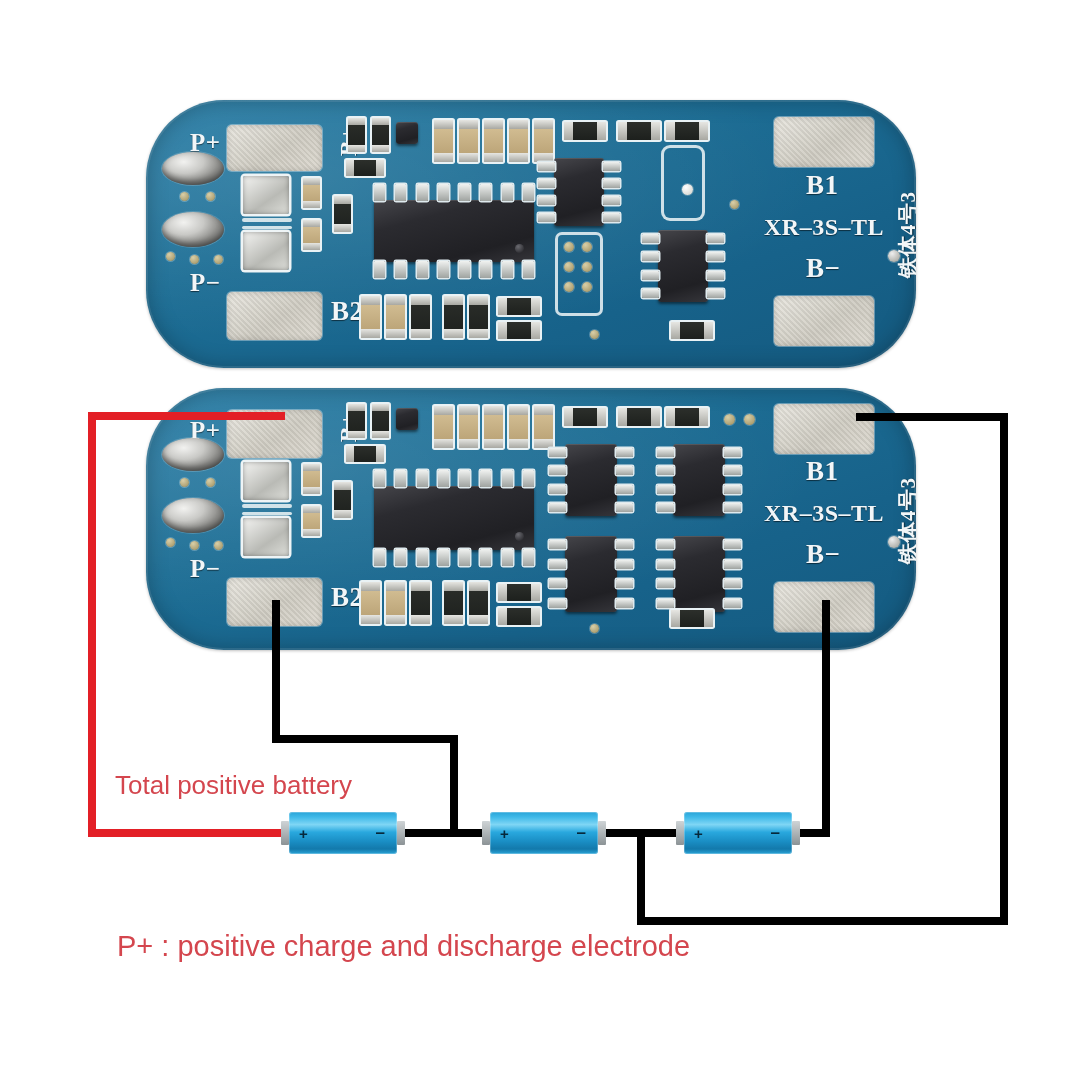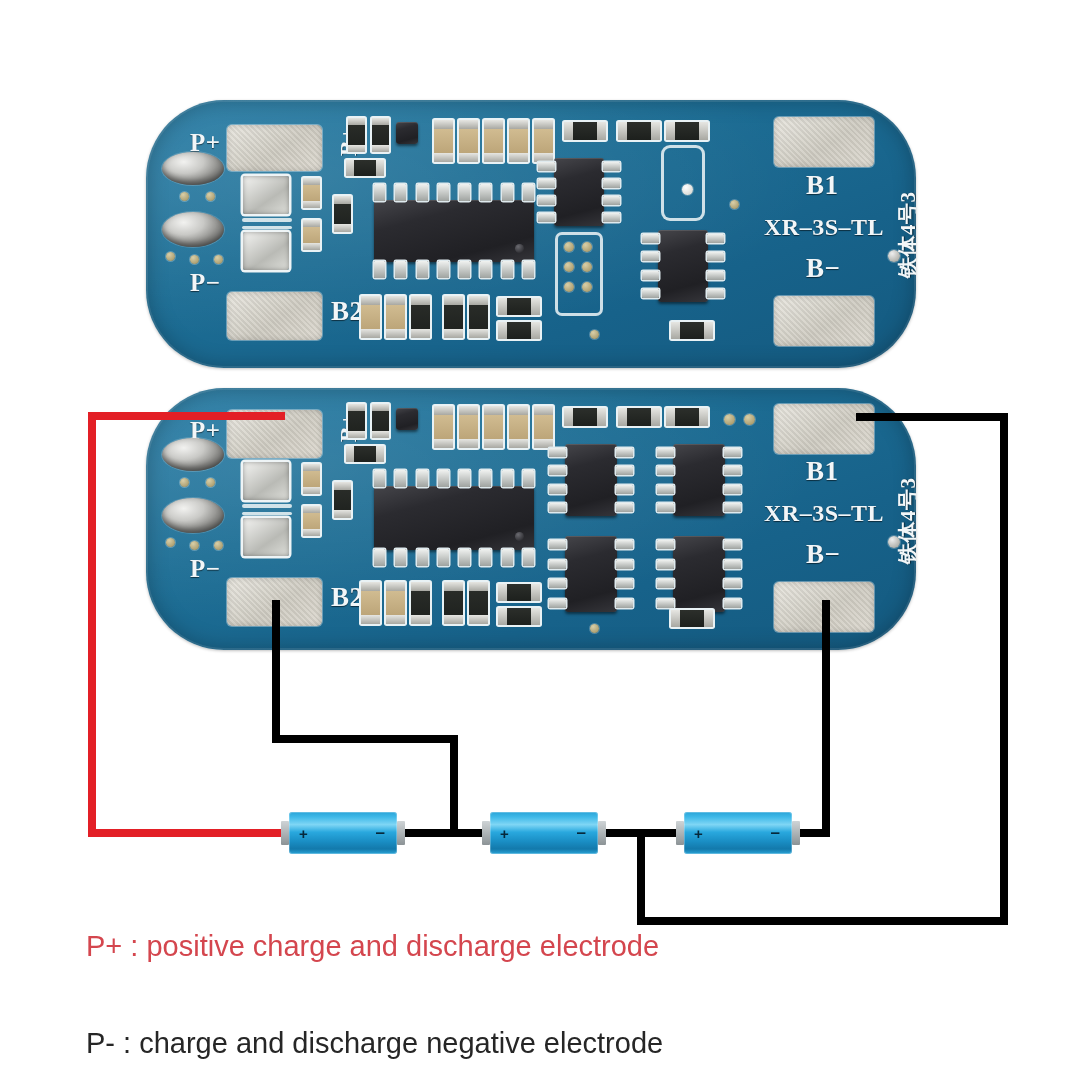--- a/index.html
+++ b/index.html
@@ -138,20 +138,21 @@
   .anno {
     position:absolute; white-space:nowrap;
     font-family:"Liberation Sans", sans-serif;
   }
   .anno.red { color:#d4464e; }
   .anno.dark { color:#3a3a3a; }
   .legend {
     position:absolute; white-space:nowrap;
     font-family:"Liberation Sans", sans-serif;
     font-size:29px;
+    margin-left:31px;
   }
   .legend.red { color:#d4464e; }
   .legend.dark { color:#262626; }
 </style>
 </head>
 <body>
 
 <div id="stage">
 
   <div class="board" id="board-top" style="left:146px; top:100px; width:770px; height:268px;">
@@ -588,17 +589,17 @@
   </div>
 
   <div class="battery" style="left:676px; top:812px; width:124px; height:42px;">
     <div class="body"></div>
     <div class="cap l"></div>
     <div class="cap r"></div>
     <div class="plus">+</div>
     <div class="minus">–</div>
   </div>
 
+  <div class="anno red" style="left:115px; top:770px; font-size:26px;">Total positive battery</div>
 
   <div class="legend red" style="left:86px; top:930px;">P+ : positive charge and discharge electrode</div>
-  <div class="legend dark" style="left:86px; top:1027px;">P- : charge and discharge negative electrode</div>
 
 </div>
 
 </body></html>

